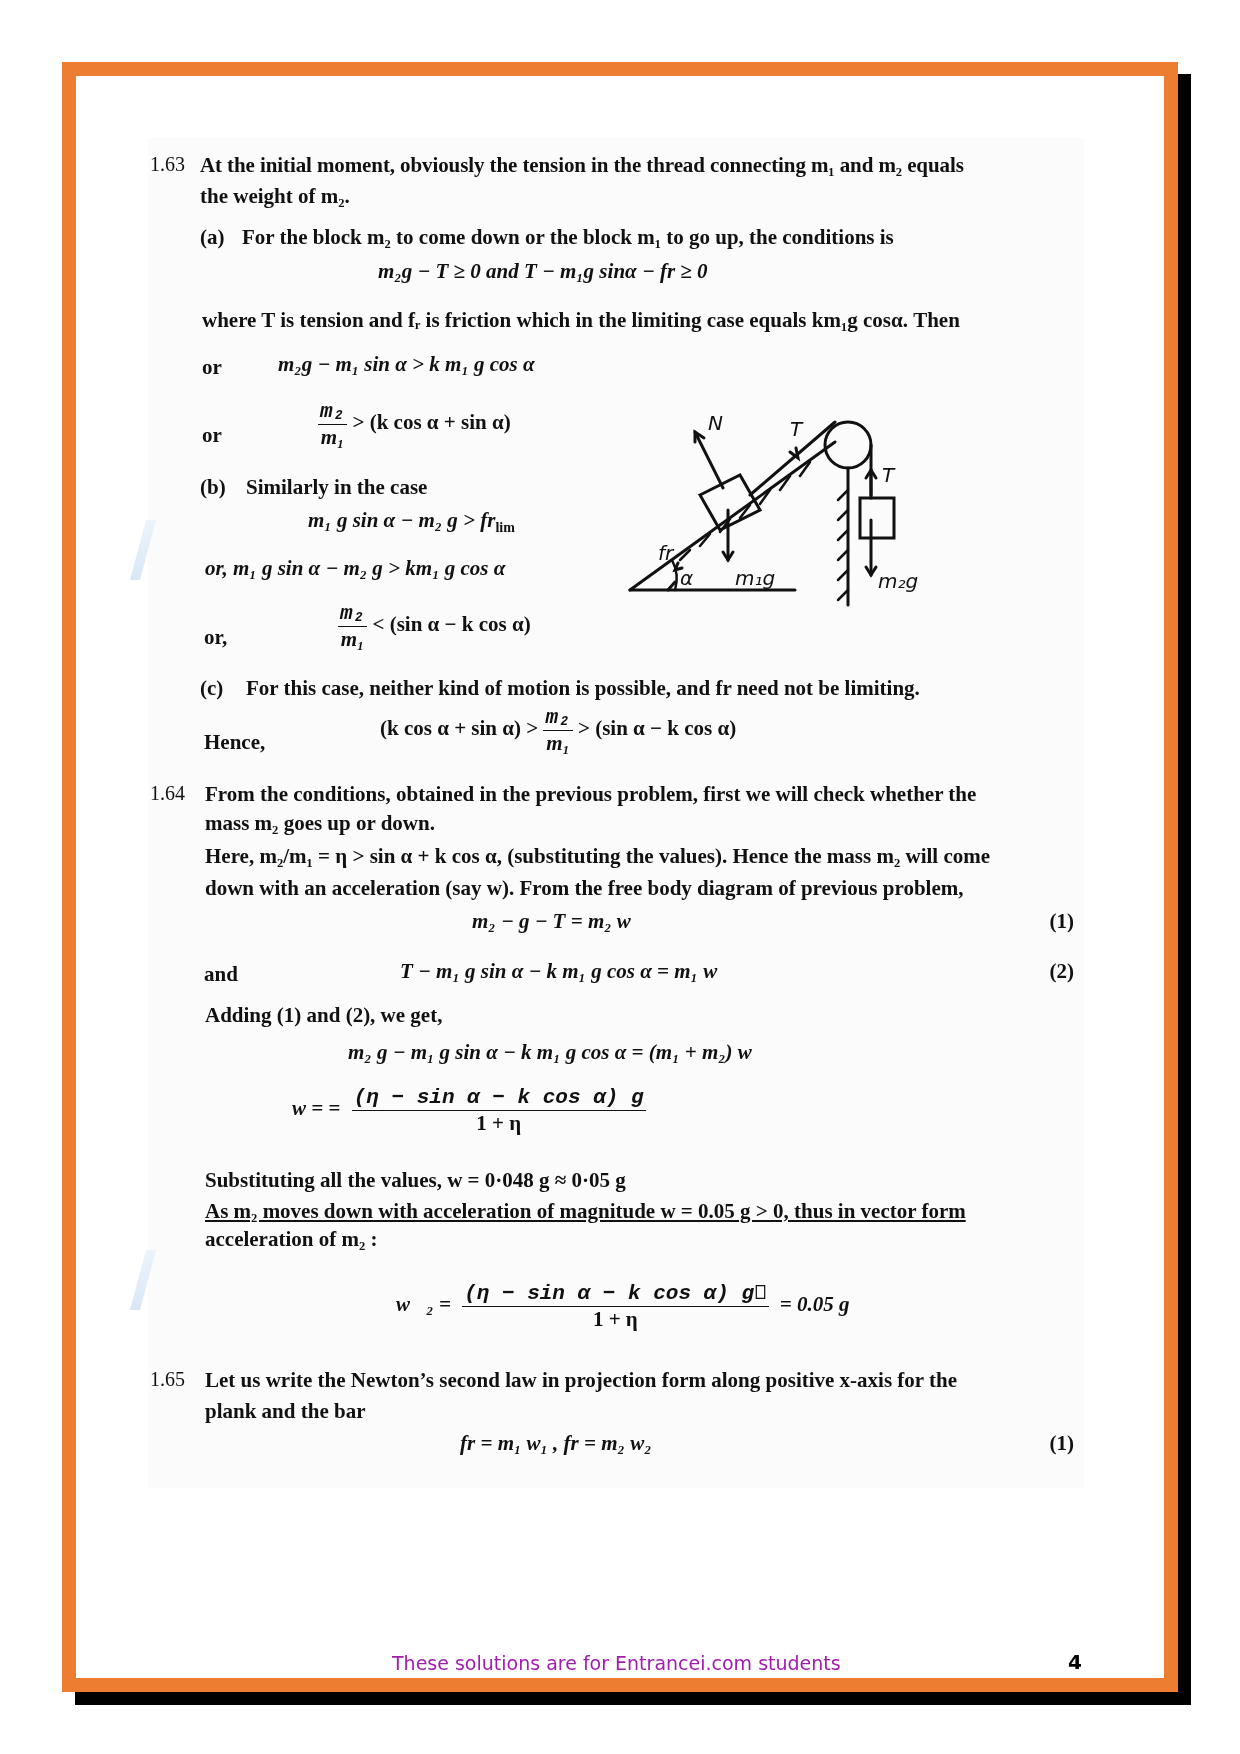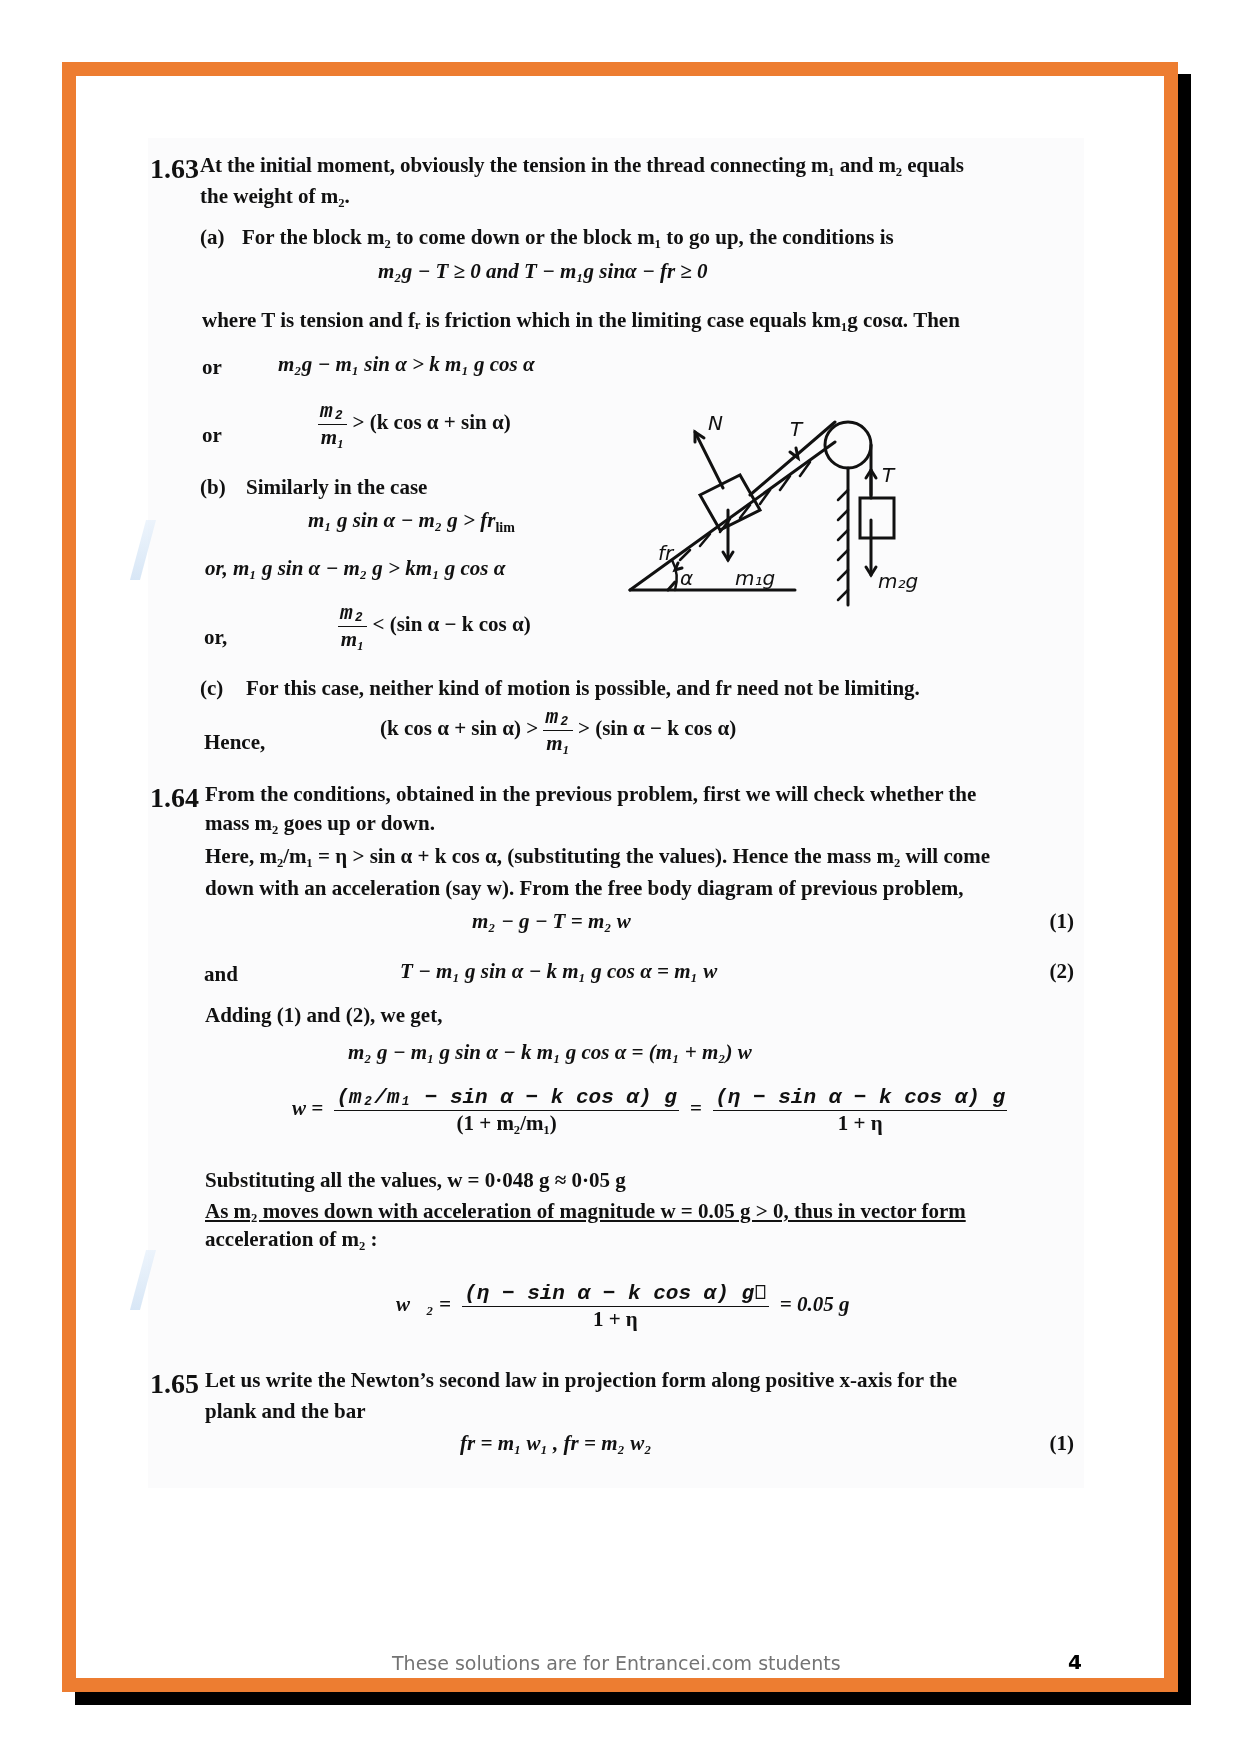--- a/index.html
+++ b/index.html
@@ -5,29 +5,29 @@
   html, body { margin:0; padding:0; }
   body { width:1240px; height:1754px; background:#ffffff; position:relative; overflow:hidden;
          font-family: "Liberation Serif", "DejaVu Serif", serif; color:#111; }
   .shadow-right { position:absolute; left:1178px; top:74px; width:13px; height:1631px; background:#000; }
   .shadow-bottom { position:absolute; left:75px; top:1692px; width:1116px; height:13px; background:#000; }
   .frame { position:absolute; left:62px; top:62px; width:1088px; height:1602px;
            border:14px solid #ED7D31; background:#fff; }
   .scan { position:absolute; left:148px; top:138px; width:936px; height:1350px; background:#fbfbfc; }
   .txt { position:absolute; font-size:21px; line-height:30px; white-space:nowrap; }
   .b { font-weight:bold; }
-  .num { position:absolute; font-weight:bold; font-size:28px; }
+  .num { position:absolute; font-weight:normal; font-size:20px; }
   .eqn { position:absolute; font-size:21px; font-weight:bold; font-style:italic; white-space:nowrap; }
   .eqn .r { font-style:normal; }
   .frac { display:inline-block; vertical-align:middle; text-align:center; }
   .frac .n { display:block; border-bottom:1.5px solid #111; padding:0 2px; line-height:24px;font-family:Liberation Mono, monospace; }
   .frac .d { display:block; line-height:24px; }
   sub { font-size:14px; }
   .tag { position:absolute; right:0; font-weight:bold; font-style:normal; }
-  .footer-text { position:absolute; left:392px; top:1652px; color:#737373; font-family:"DejaVu Sans", sans-serif; font-size:19px; }
+  .footer-text { position:absolute; left:392px; top:1652px; color:#a21caf; font-family:"DejaVu Sans", sans-serif; font-size:19px; }
   .page-num { position:absolute; left:1068px; top:1650px; font-family:"DejaVu Sans", sans-serif; font-weight:bold; font-size:20px; color:#000; }
   .diagram { position:absolute; left:620px; top:400px; width:360px; height:220px; }
   .artifact { position:absolute; width:10px; height:60px; background:linear-gradient(180deg,#e6f0fb,#c7dcf2); transform:skewX(-15deg); opacity:0.7; }
 </style>
 </head>
 <body>
 
 <div class="shadow-right"></div>
 <div class="shadow-bottom"></div>
 <div class="frame"></div>
@@ -157,21 +157,20 @@
   <div class="eqn" style="left:400px;top:959px;width:674px;">
     <span>T − m₁ g sin α − k m₁ g cos α = m₁ w</span>
     <span class="tag">(2)</span>
   </div>
 
   <div class="txt b" style="left:205px;top:1000px;">Adding (1) and (2), we get,</div>
   <div class="eqn" style="left:348px;top:1040px;">m₂ g − m₁ g sin α − k m₁ g cos α = (m₁ + m₂) w</div>
 
   <div class="eqn" style="left:292px;top:1086px;">
     <span>w =</span>
-    <span class="frac" style="margin:0 6px;"><span class="n">(m₂/m₁ − sin α − k cos α) g</span><span class="d r">(1 + m₂/m₁)</span></span>
     <span class="r">=</span>
     <span class="frac" style="margin-left:6px;"><span class="n">(η − sin α − k cos α) g</span><span class="d r">1 + η</span></span>
   </div>
 
   <div class="txt b" style="left:205px;top:1165px;">Substituting all the values, w = 0·048 g ≈ 0·05 g</div>
   <div class="txt b" style="left:205px;top:1196px;text-decoration:underline;">As m₂ moves down with acceleration of magnitude w = 0.05 g &gt; 0, thus in vector form</div>
   <div class="txt b" style="left:205px;top:1224px;">acceleration of m₂ :</div>
 
   <div class="eqn" style="left:396px;top:1270px;">
     <span>w⃗₂ =</span>

